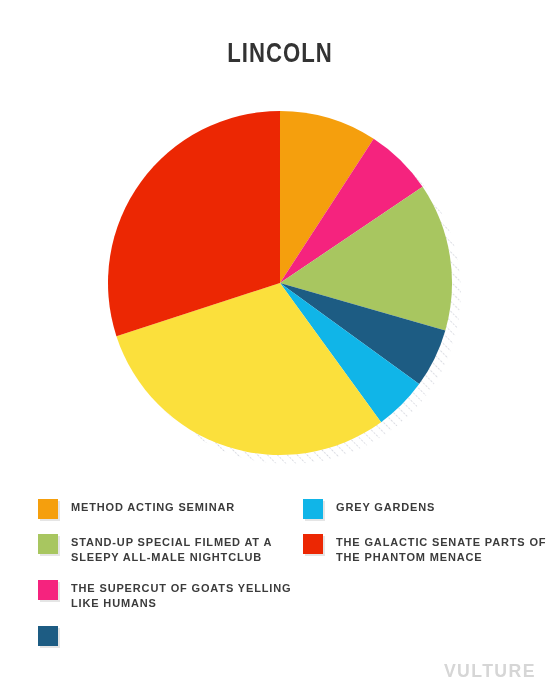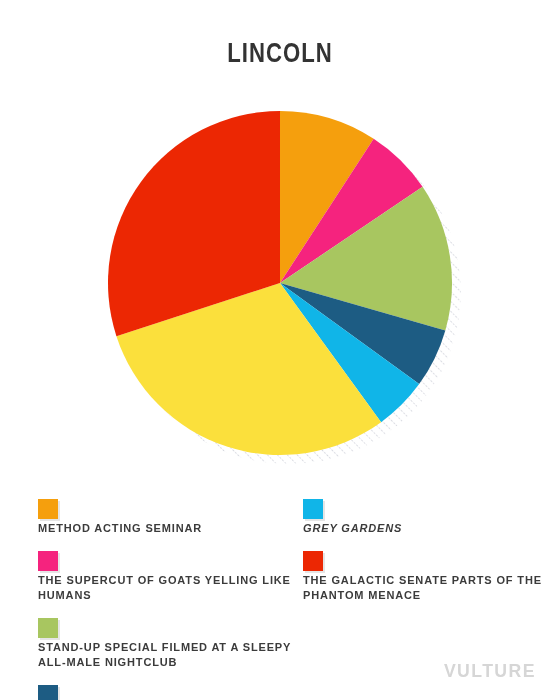--- a/index.html
+++ b/index.html
@@ -55,21 +55,20 @@
     position: absolute;
     top: 0;
   }
   .legend-col.left  { left: 38px;  width: 270px; }
   .legend-col.right { left: 303px; width: 245px; }
 
   .legend-item {
     display: flex;
     align-items: flex-start;
     margin-bottom: 14px;
-    flex-direction: column;
   }
   .swatch {
     width: 20px;
     height: 20px;
     flex: 0 0 20px;
     margin-right: 13px;
     margin-top: 1px;
     box-shadow: 2px 2px 0 rgba(0,0,0,0.10);
   }
   .legend-label {
@@ -78,21 +77,21 @@
     font-weight: bold;
     letter-spacing: 0.85px;
     line-height: 15px;
     color: #3b3b3b;
     text-transform: uppercase;
     padding-top: 2px;
   }
   .legend-label i,
   .legend-label .ital {
   }
-  .legend-label.all-italic { font-style: italic; }
+  .legend-label.all-italic { }
 
   .brand {
     position: absolute;
     right: 24px;
     bottom: 18px;
     font-family: "Liberation Sans", sans-serif;
     font-weight: bold;
     font-size: 19px;
     letter-spacing: 1.5px;
     color: #d6d6d6;
@@ -130,27 +129,27 @@
 <div class="legend">
 
   <div class="legend-col left">
 
     <div class="legend-item">
       <span class="swatch" style="background: rgb(245, 159, 13);"></span>
       <span class="legend-label">METHOD ACTING SEMINAR</span>
     </div>
 
     <div class="legend-item">
-      <span class="swatch" style="background: rgb(245, 35, 126);"></span>
-      <span class="legend-label">THE SUPERCUT OF GOATS YELLING LIKE HUMANS</span>
+      <span class="swatch" style="background: rgb(168, 198, 96);"></span>
+      <span class="legend-label">STAND-UP SPECIAL FILMED AT A SLEEPY ALL-MALE NIGHTCLUB</span>
     </div>
 
     <div class="legend-item">
-      <span class="swatch" style="background: rgb(168, 198, 96);"></span>
-      <span class="legend-label">STAND-UP SPECIAL FILMED AT A SLEEPY ALL-MALE NIGHTCLUB</span>
+      <span class="swatch" style="background: rgb(245, 35, 126);"></span>
+      <span class="legend-label">THE SUPERCUT OF GOATS YELLING LIKE HUMANS</span>
     </div>
 
     <div class="legend-item">
       <span class="swatch" style="background: rgb(29, 92, 131);"></span>
     </div>
 
   </div>
 
   <div class="legend-col right">
 

